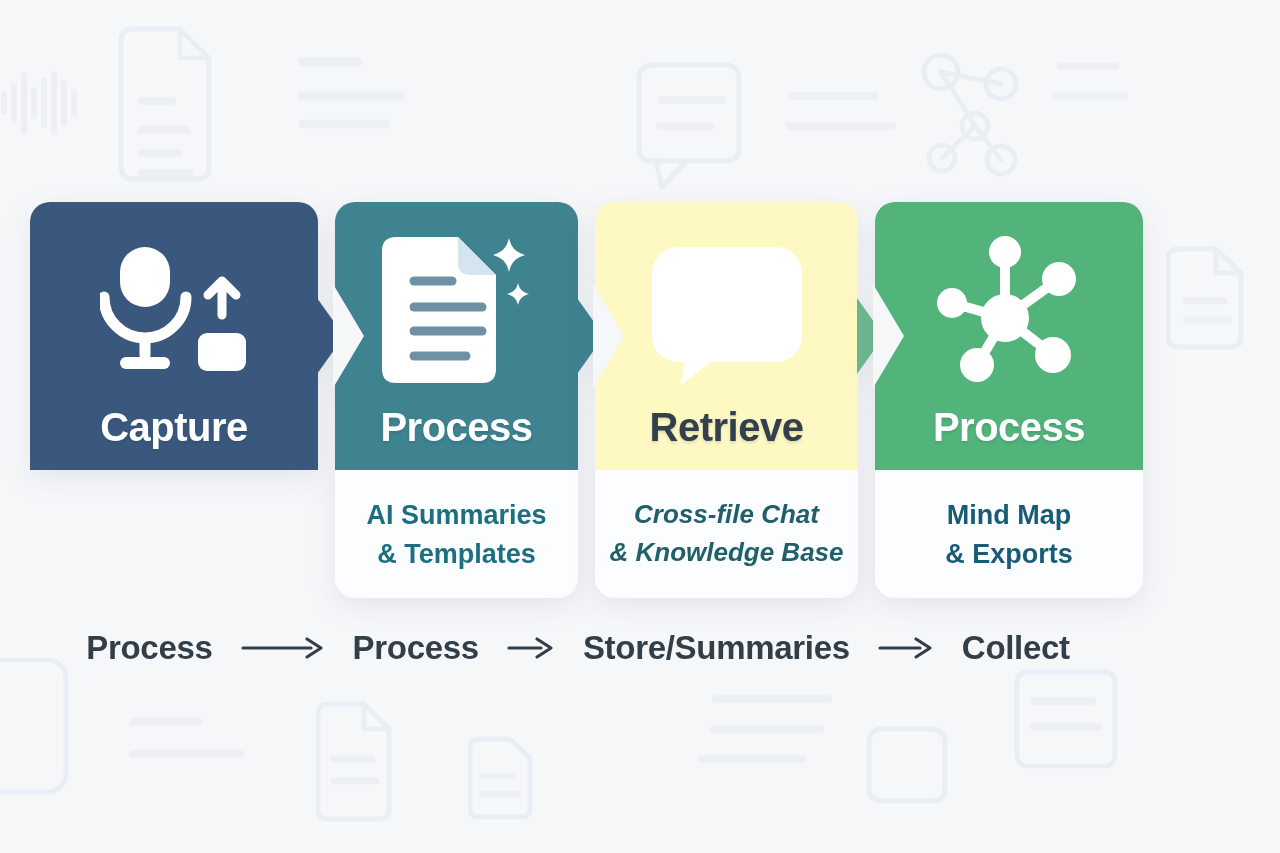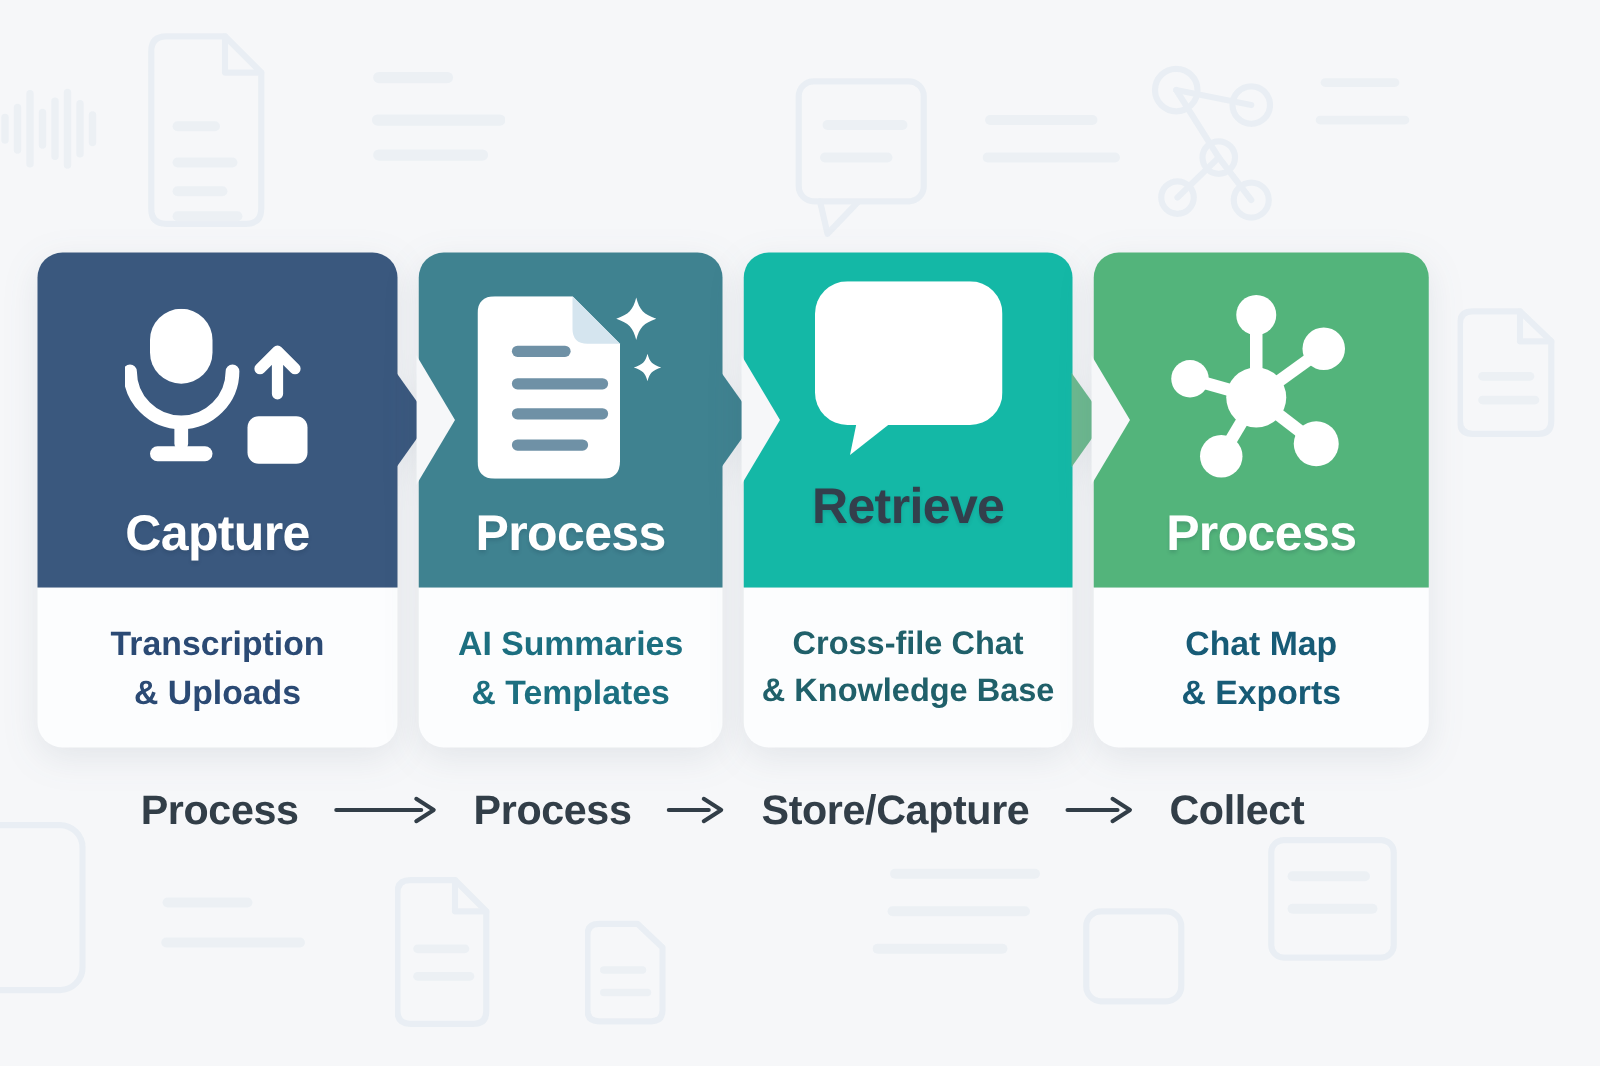--- a/index.html
+++ b/index.html
@@ -182,24 +182,20 @@
           <rect x="20" y="0" width="50" height="60" rx="25" fill="#fff"></rect>
           <path d="M4 50 a41 41 0 0 0 82 0" fill="none" stroke="#fff" stroke-width="11" stroke-linecap="round"></path>
           <line x1="45" y1="92" x2="45" y2="108" stroke="#fff" stroke-width="11" stroke-linecap="round"></line>
           <line x1="26" y1="116" x2="64" y2="116" stroke="#fff" stroke-width="12" stroke-linecap="round"></line>
           <path d="M122 68 V38 M108 48 L122 34 L136 48" fill="none" stroke="#fff" stroke-width="9" stroke-linecap="round" stroke-linejoin="round"></path>
           <rect x="98" y="86" width="48" height="38" rx="9" fill="#fff"></rect>
         </svg>
       </div>
       <div class="step-title" style="color: rgb(255, 255, 255);">Capture</div>
     </div>
-    <div class="footer" style="color: rgb(43, 74, 116);">
-      <div>Transcription</div>
-      <div>&amp; Uploads</div>
-    </div>
   </div>
 
   <div class="card card2">
     <div class="header" style="background-color: rgb(63, 130, 144);">
       <div class="notch"></div>
       <div class="point" style="background-color: rgb(63, 130, 144);"></div>
       <div class="icon-box">
         <svg width="150" height="146" viewBox="0 0 150 146">
           <path d="M14 0 H76 L114 38 V132 q0 14 -14 14 H14 q-14 0 -14 -14 V14 q0 -14 14 -14 Z" fill="#fff"></path>
           <path d="M76 0 L114 38 H88 q-12 0 -12 -12 Z" fill="#d5e5ef"></path>
@@ -215,32 +211,32 @@
       </div>
       <div class="step-title" style="color: rgb(255, 255, 255);">Process</div>
     </div>
     <div class="footer" style="color: rgb(28, 111, 128);">
       <div>AI Summaries</div>
       <div>&amp; Templates</div>
     </div>
   </div>
 
   <div class="card card3">
-    <div class="header" style="background-color: #14b8a6; justify-content: center;">
+    <div class="header" style="background-color: #fef9c3;">
       <div class="notch"></div>
       <div class="point" style="background-color: rgb(108, 184, 143);"></div>
       <div class="icon-box">
         <svg width="150" height="140" viewBox="0 0 150 140">
           <rect x="0" y="0" width="150" height="115" rx="26" fill="#fff"></rect>
           <path d="M36 100 L28 139 L70 106 Z" fill="#fff"></path>
         </svg>
       </div>
       <div class="step-title" style="color: rgb(51, 63, 76);">Retrieve</div>
     </div>
-    <div class="footer" style="color: rgb(32, 96, 106);">
+    <div class="footer" style="color: rgb(32, 96, 106); font-style: italic;">
       <div>Cross-file Chat</div>
       <div>&amp; Knowledge Base</div>
     </div>
   </div>
 
   <div class="card card4">
     <div class="header" style="background-color: rgb(83, 180, 123);">
       <div class="notch"></div>
       <div class="icon-box">
         <svg width="150" height="160" viewBox="0 0 150 160">
@@ -255,36 +251,36 @@
           <circle cx="71" cy="21" r="16" fill="#fff"></circle>
             <circle cx="125" cy="48" r="17" fill="#fff"></circle>
           <circle cx="18" cy="72" r="15" fill="#fff"></circle>
             <circle cx="119" cy="124" r="18" fill="#fff"></circle>
           <circle cx="43" cy="134" r="17" fill="#fff"></circle>
         </svg>
       </div>
       <div class="step-title" style="color: rgb(255, 255, 255);">Process</div>
     </div>
     <div class="footer" style="color: rgb(23, 91, 118);">
-      <div>Chat Map</div>
+      <div>Mind Map</div>
       <div>&amp; Exports</div>
     </div>
   </div>
 
   <div class="flow" style="color: rgb(50, 62, 72);">
     <span>Process</span>
     <svg width="84" height="26" viewBox="0 0 84 26">
       <line x1="2" y1="13" x2="70" y2="13" stroke="currentColor" stroke-width="3.2" stroke-linecap="round"></line>
       <polyline points="66 4, 80 13, 66 22" fill="none" stroke="currentColor" stroke-width="3.2" stroke-linecap="round" stroke-linejoin="round"></polyline>
     </svg>
     <span>Process</span>
     <svg width="48" height="26" viewBox="0 0 48 26">
       <line x1="2" y1="13" x2="34" y2="13" stroke="currentColor" stroke-width="3.2" stroke-linecap="round"></line>
       <polyline points="30 4, 44 13, 30 22" fill="none" stroke="currentColor" stroke-width="3.2" stroke-linecap="round" stroke-linejoin="round"></polyline>
     </svg>
-    <span>Store/Capture</span>
+    <span>Store/Summaries</span>
     <svg width="56" height="26" viewBox="0 0 56 26">
       <line x1="2" y1="13" x2="42" y2="13" stroke="currentColor" stroke-width="3.2" stroke-linecap="round"></line>
       <polyline points="38 4, 52 13, 38 22" fill="none" stroke="currentColor" stroke-width="3.2" stroke-linecap="round" stroke-linejoin="round"></polyline>
     </svg>
     <span>Collect</span>
   </div>
 </div>
 
 </body></html>

